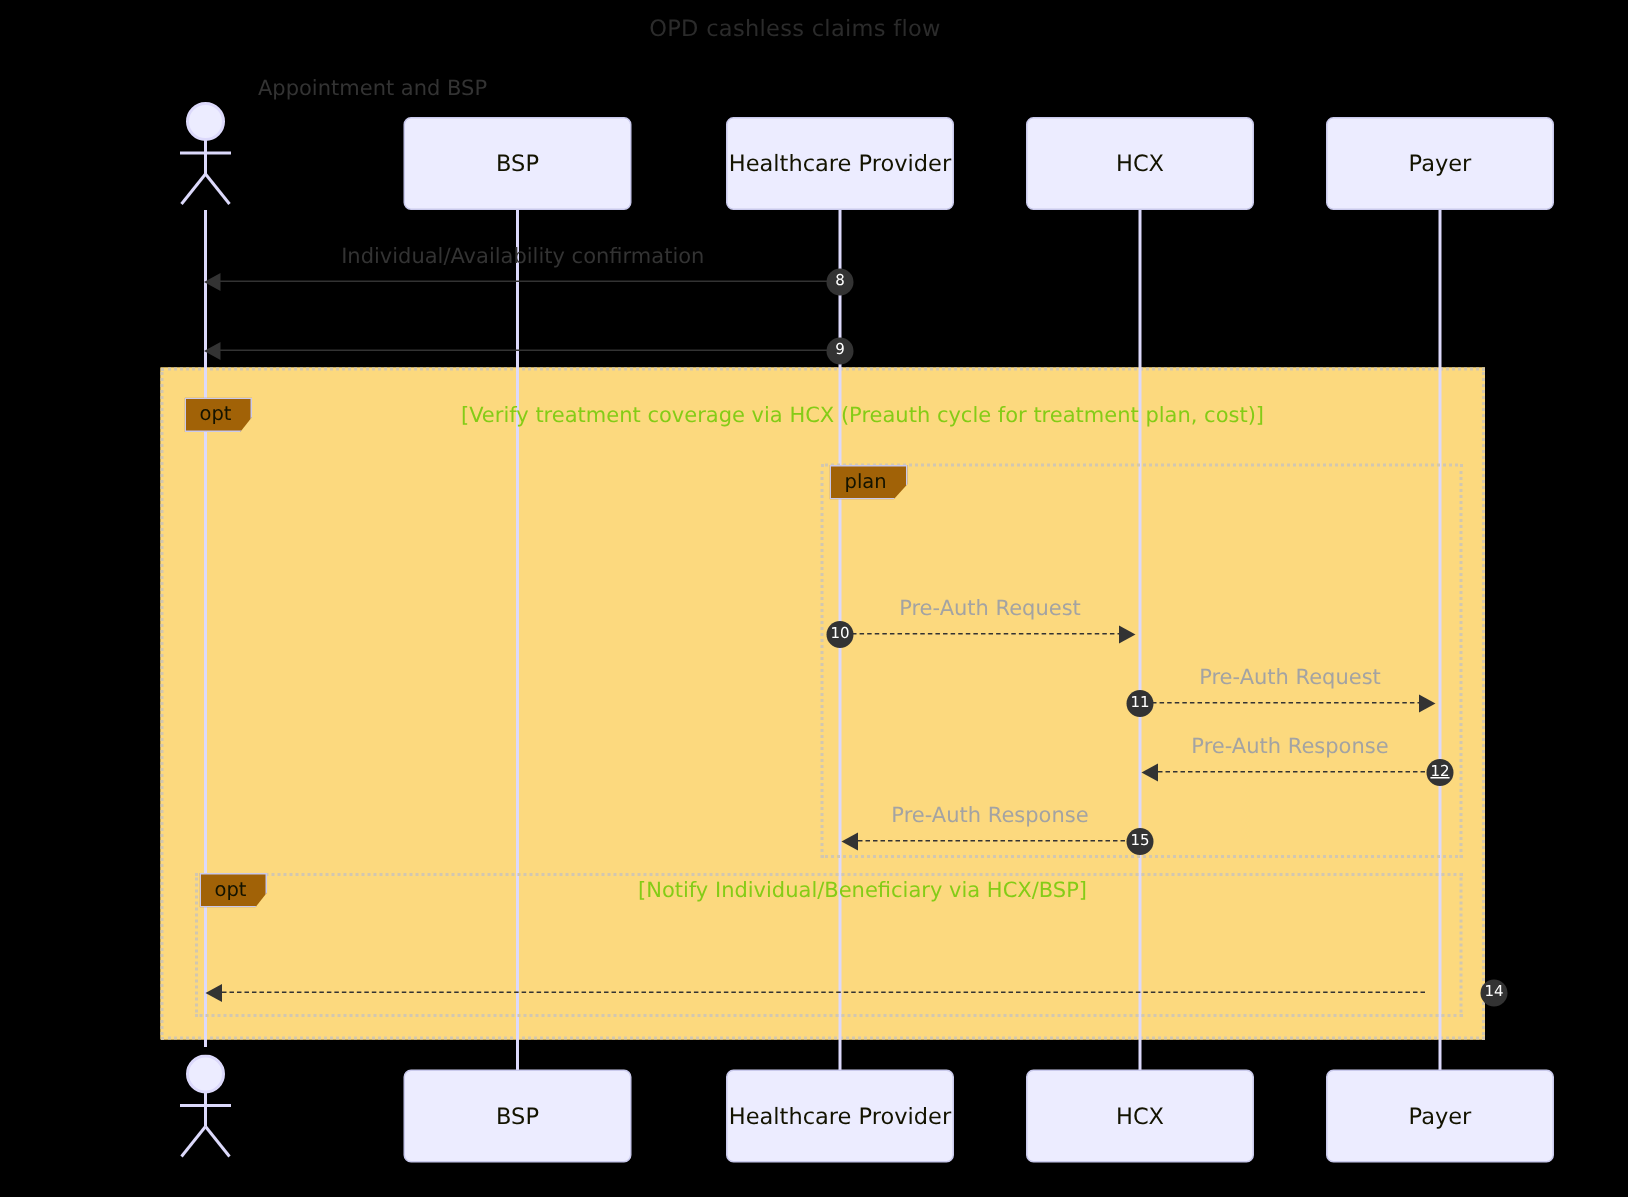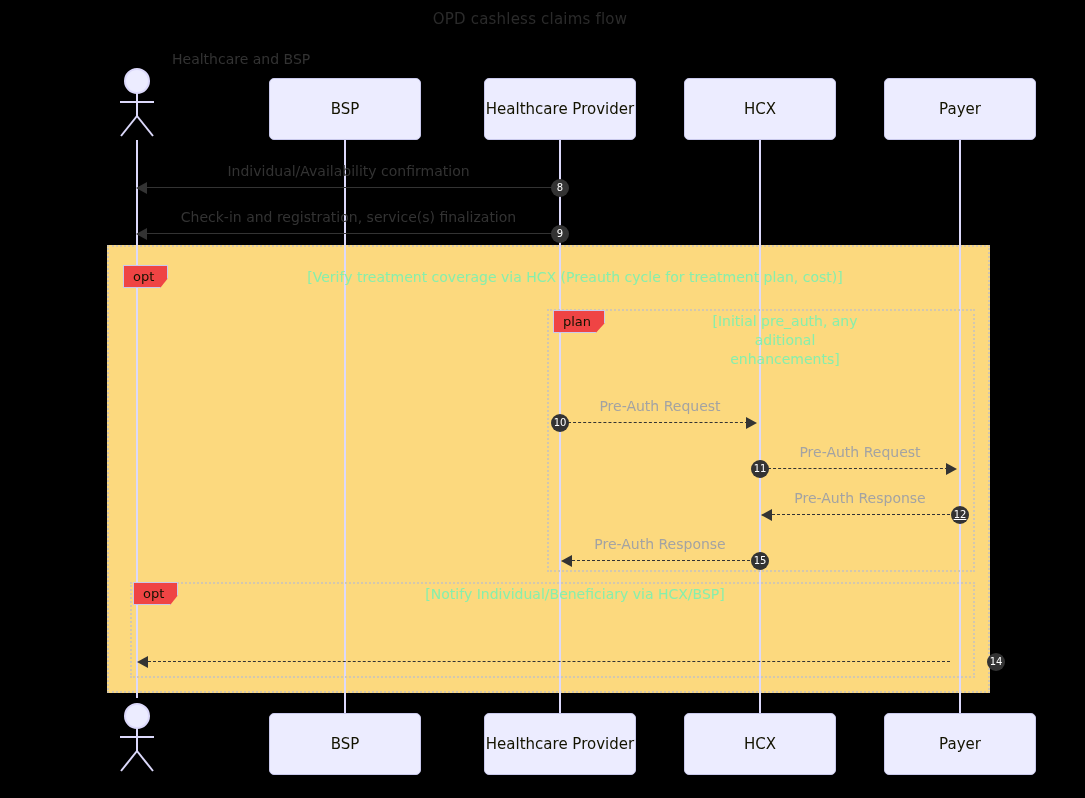--- a/index.html
+++ b/index.html
@@ -64,35 +64,35 @@
   .fragment.opt-outer {
     background: #FCD97E;
     border: 2px solid #FCD97E;
   }
   .fragment.dashed {
     border: 2px dotted #D2C7B0;
     background: transparent;
   }
   .fragment-label {
     position: absolute;
-    background: #ef4444;
+    background: #a16207;
     border: 1.2px solid #C9C9EC;
     font-size: 13px;
     color: #131300;
     padding: 3px 13px 3px 9px;
     font-family: "DejaVu Sans", sans-serif;
     line-height: 15px;
     clip-path: polygon(0 0, 100% 0, 100% 55%, 82% 100%, 0 100%);
     white-space: nowrap;
   }
   .fragment-cond {
     position: absolute;
     text-align: center;
     font-size: 14px;
-    color: #86efac;
+    color: #84cc16;
     font-family: "DejaVu Sans", sans-serif;
     line-height: 19px;
     white-space: pre-line;
   }
 
   
   .msg-label {
     position: absolute;
     text-align: center;
     font-size: 14px;
@@ -160,53 +160,49 @@
 
   <div class="actor" style="left:112px; top:68px;">
     <svg width="50" height="72" viewBox="0 0 50 72">
       <circle cx="25" cy="13" r="12" fill="#ECECFF" stroke="#DCD9FB" stroke-width="2"></circle>
       <line x1="25" y1="25" x2="25" y2="48" stroke="#DCD9FB" stroke-width="2"></line>
       <line x1="8" y1="34" x2="42" y2="34" stroke="#DCD9FB" stroke-width="2"></line>
       <line x1="25" y1="48" x2="9" y2="68" stroke="#DCD9FB" stroke-width="2"></line>
       <line x1="25" y1="48" x2="41" y2="68" stroke="#DCD9FB" stroke-width="2"></line>
     </svg>
   </div>
-  <div class="msg-label on-dark" style="left:172px; top:51px; text-align:left;">Healthcare and BSP</div>
+  <div class="msg-label on-dark" style="left:172px; top:51px; text-align:left;">Appointment and BSP</div>
 
   <div class="participant-box" style="left:269px; top:78px; width:152px; height:62px;">
     <span>BSP</span>
   </div>
   <div class="participant-box" style="left:484px; top:78px; width:152px; height:62px;">
     <span>Healthcare Provider</span>
   </div>
   <div class="participant-box" style="left:684px; top:78px; width:152px; height:62px;">
     <span>HCX</span>
   </div>
   <div class="participant-box" style="left:884px; top:78px; width:152px; height:62px;">
     <span>Payer</span>
   </div>
 
   <div class="msg-label on-dark" style="left:0px; top:163px; width:697px; text-align:center;">Individual/Availability confirmation</div>
   <div class="msg-line solid" style="left:142px; top:187px; width:418px;"></div>
   <div class="arrowhead left" style="left:136px; top:182px;"></div>
   <div class="seq-badge" style="left:551px; top:179px;">8</div>
 
-  <div class="msg-label on-dark" style="left:0px; top:209px; width:697px; text-align:center;">Check-in and registration, service(s) finalization</div>
   <div class="msg-line solid" style="left:142px; top:233px; width:418px;"></div>
   <div class="arrowhead left" style="left:136px; top:228px;"></div>
   <div class="seq-badge" style="left:551px; top:225px;">9</div>
 
   <div class="fragment-label" style="left:123px; top:265px;">opt</div>
   <div class="fragment-cond" style="left:160px; top:268px; width:830px;">[Verify treatment coverage via HCX (Preauth cycle for treatment plan, cost)]</div>
 
   <div class="fragment dashed" style="left:547px; top:309px; width:428px; height:263px;"></div>
   <div class="fragment-label" style="left:553px; top:310px;">plan</div>
-  <div class="fragment-cond" style="left:625px; top:312px; width:320px;">[Initial pre_auth, any
-aditional
-enhancements]</div>
 
   <div class="msg-label on-light" style="left:560px; top:398px; width:200px; text-align:center;">Pre-Auth Request</div>
   <div class="msg-line dotted" style="left:568px; top:422px; width:180px;"></div>
   <div class="arrowhead open-right" style="left:746px; top:417px;"></div>
   <div class="seq-badge" style="left:551px; top:414px;">10</div>
 
   <div class="msg-label on-light" style="left:760px; top:444px; width:200px; text-align:center;">Pre-Auth Request</div>
   <div class="msg-line dotted" style="left:768px; top:468px; width:180px;"></div>
   <div class="arrowhead open-right" style="left:946px; top:463px;"></div>
   <div class="seq-badge" style="left:751px; top:460px;">11</div>

